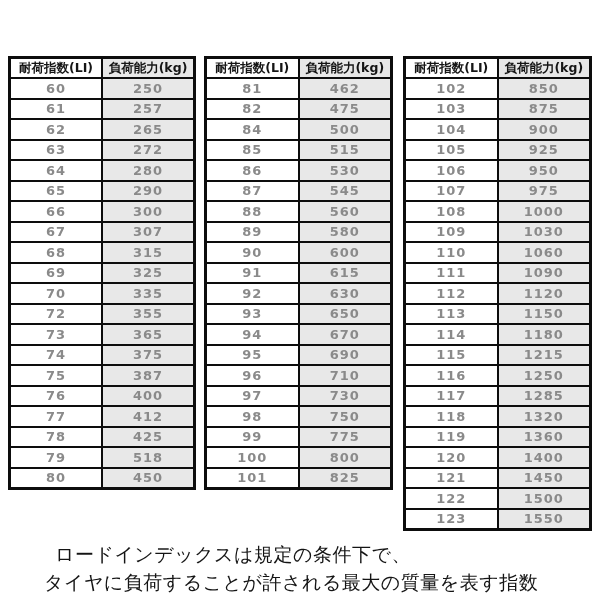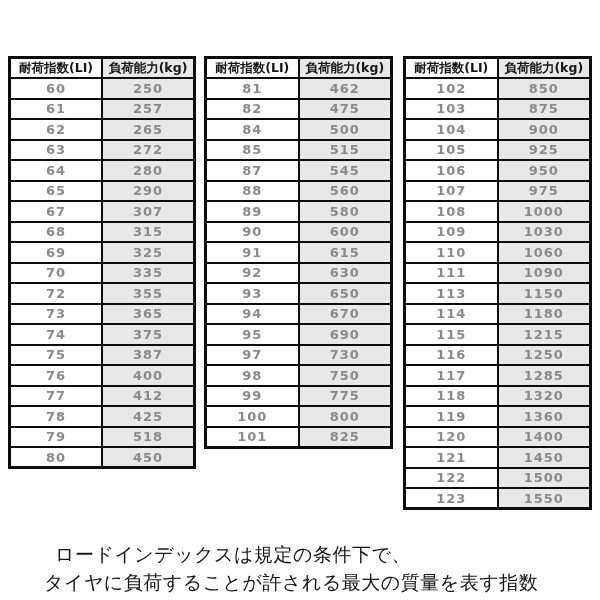--- a/index.html
+++ b/index.html
@@ -83,20 +83,24 @@
       </tr>
       <tr>
         <td class="col-li">64</td>
         <td class="col-kg">280</td>
       </tr>
       <tr>
         <td class="col-li">65</td>
         <td class="col-kg">290</td>
       </tr>
       <tr>
+        <td class="col-li">66</td>
+        <td class="col-kg">300</td>
+      </tr>
+      <tr>
         <td class="col-li">67</td>
         <td class="col-kg">307</td>
       </tr>
       <tr>
         <td class="col-li">68</td>
         <td class="col-kg">315</td>
       </tr>
       <tr>
         <td class="col-li">69</td>
         <td class="col-kg">325</td>
@@ -162,20 +166,24 @@
       </tr>
       <tr>
         <td class="col-li">84</td>
         <td class="col-kg">500</td>
       </tr>
       <tr>
         <td class="col-li">85</td>
         <td class="col-kg">515</td>
       </tr>
       <tr>
+        <td class="col-li">86</td>
+        <td class="col-kg">530</td>
+      </tr>
+      <tr>
         <td class="col-li">87</td>
         <td class="col-kg">545</td>
       </tr>
       <tr>
         <td class="col-li">88</td>
         <td class="col-kg">560</td>
       </tr>
       <tr>
         <td class="col-li">89</td>
         <td class="col-kg">580</td>
@@ -198,20 +206,24 @@
       </tr>
       <tr>
         <td class="col-li">94</td>
         <td class="col-kg">670</td>
       </tr>
       <tr>
         <td class="col-li">95</td>
         <td class="col-kg">690</td>
       </tr>
       <tr>
+        <td class="col-li">96</td>
+        <td class="col-kg">710</td>
+      </tr>
+      <tr>
         <td class="col-li">97</td>
         <td class="col-kg">730</td>
       </tr>
       <tr>
         <td class="col-li">98</td>
         <td class="col-kg">750</td>
       </tr>
       <tr>
         <td class="col-li">99</td>
         <td class="col-kg">775</td>
@@ -267,20 +279,24 @@
         <td class="col-li">109</td>
         <td class="col-kg">1030</td>
       </tr>
       <tr>
         <td class="col-li">110</td>
         <td class="col-kg">1060</td>
       </tr>
       <tr>
         <td class="col-li">111</td>
         <td class="col-kg">1090</td>
+      </tr>
+      <tr>
+        <td class="col-li">112</td>
+        <td class="col-kg">1120</td>
       </tr>
       <tr>
         <td class="col-li">113</td>
         <td class="col-kg">1150</td>
       </tr>
       <tr>
         <td class="col-li">114</td>
         <td class="col-kg">1180</td>
       </tr>
       <tr>

